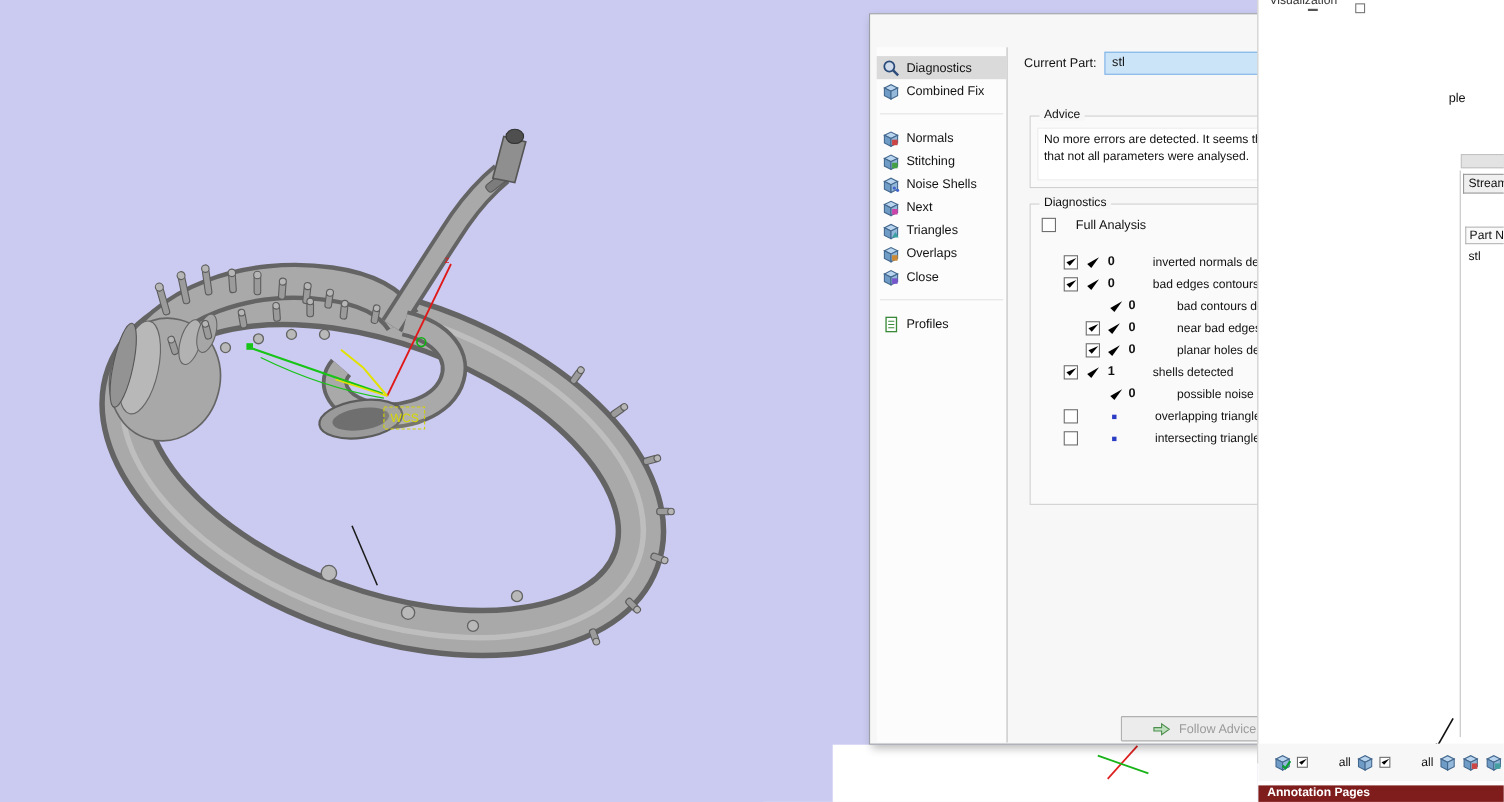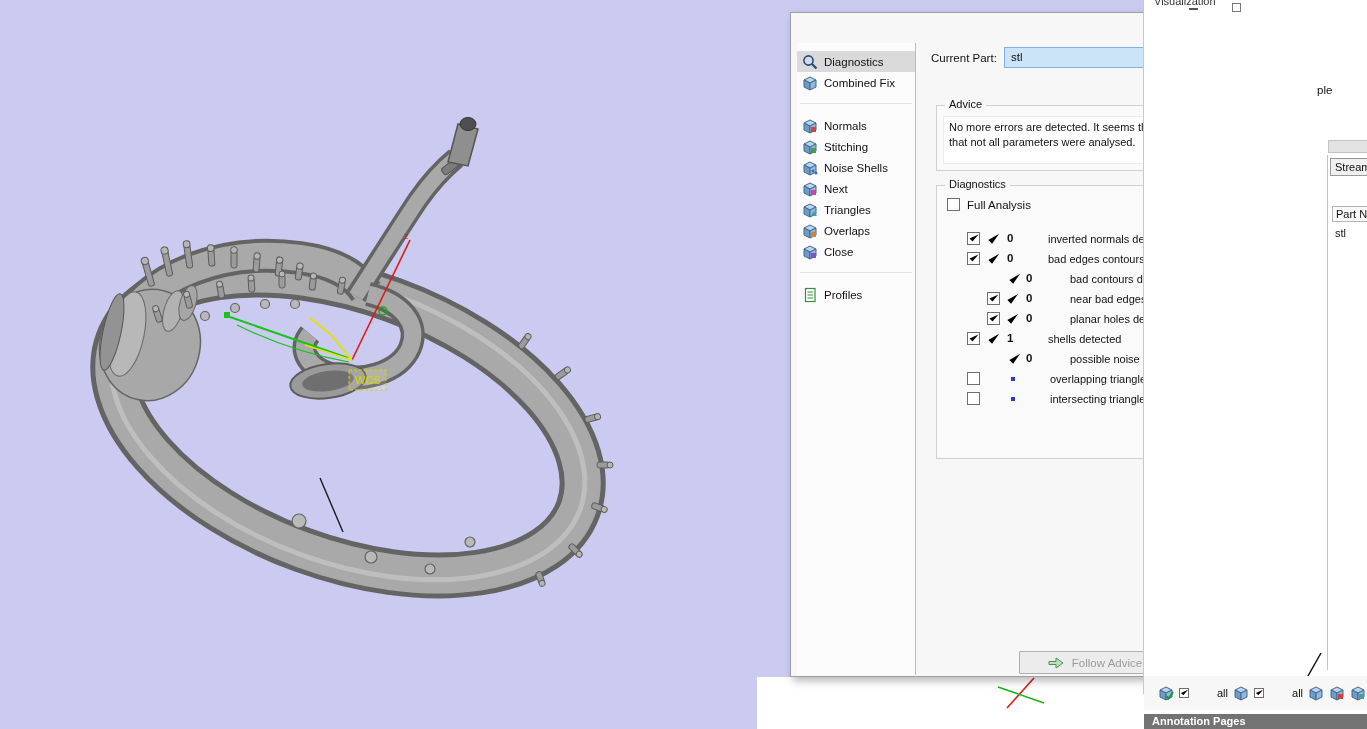--- a/index.html
+++ b/index.html
@@ -58,21 +58,21 @@
   .gb-legend { position:absolute; top:-8px; left:8px; background:#f7f7f7; padding:0 4px; font-size:11px; }
   .gb-advice { left:145px; top:92px; width:362px; height:66px; }
   .advice-inner { position:absolute; left:6px; top:10px; right:26px; bottom:6px; background:#fff;
                   border:1px solid #ececec; font-size:11px; line-height:1.35; padding:3px 5px; color:#111; }
   .sarrow { position:absolute; right:9px; width:0; height:0;
             border-left:4px solid transparent; border-right:4px solid transparent; }
   .sarrow.up { top:22px; border-bottom:5px solid #9a9a9a; }
   .sarrow.down { bottom:10px; border-top:5px solid #9a9a9a; }
 
   .gb-diag { left:145px; top:172px; width:362px; height:274px; }
-  .fa-row { position:absolute; left:10px; top:12px; display:flex; align-items:center; gap:7px; font-size:11.5px; }
+  .fa-row { position:absolute; left:10px; top:12px; display:flex; align-items:center; gap:18px; font-size:11.5px; }
 
   .cbx { width:13px; height:13px; background:#fff; border:1px solid #6e6e6e; display:inline-block; position:relative; }
   .cbx svg { position:absolute; left:-1px; top:-2px; width:14px; height:14px; }
   .cbx.mini { width:10px; height:10px; }
   .cbx.mini svg { width:11px; height:11px; }
 
   .diag-rows { position:absolute; left:0; top:43px; right:0; }
   .diag-row { position:relative; height:20px; }
   .diag-row .cbx { position:absolute; top:3px; left:30px; }
   .diag-row .gchk { position:absolute; top:2px; left:49px; width:15px; height:15px; }
@@ -108,21 +108,21 @@
   .rp-tab { position:absolute; left:186px; top:158px; width:38px; height:18px; background:#f0f0f0;
             border:1px solid #999; border-right:none; font-size:11px; padding:2px 0 0 4px; overflow:hidden; white-space:nowrap; }
   .rp-colhdr { position:absolute; left:188px; top:206px; width:36px; height:16px; background:#fafafa;
                border:1px solid #b5b5b5; border-right:none; font-size:11px; padding:1px 0 0 3px; overflow:hidden; white-space:nowrap; }
   .rp-partval { position:absolute; left:191px; top:227px; font-size:11px; }
   .rp-arrow { position:absolute; left:150px; top:645px; }
   .br-toolbar { position:absolute; left:0; top:676px; width:224px; height:34px; background:#f7f7f7;
                 display:flex; align-items:center; gap:5px; padding-left:14px; }
   .ticon { width:16px; height:16px; flex:none; }
   .tlabel { font-size:11px;margin-left:23px; }
-  .annot-bar { position:absolute; left:0; top:714px; width:224px; height:15px; background:#737373;
+  .annot-bar { position:absolute; left:0; top:714px; width:224px; height:15px; background:#7f1d1d;
                color:#fff; font-weight:bold; font-size:11px; padding:1px 0 0 8px; }
 </style>
 </head>
 <body>
 
 <svg width="0" height="0" style="position:absolute">
   <defs>
     <g id="sym-cube">
       <path d="M2 5 L8 2 L14 5 L8 8 Z" fill="#b8d4ee" stroke="#44688e" stroke-width="1"></path>
       <path d="M2 5 L8 8 L8 15 L2 12 Z" fill="#6f9cc6" stroke="#44688e" stroke-width="1"></path>

